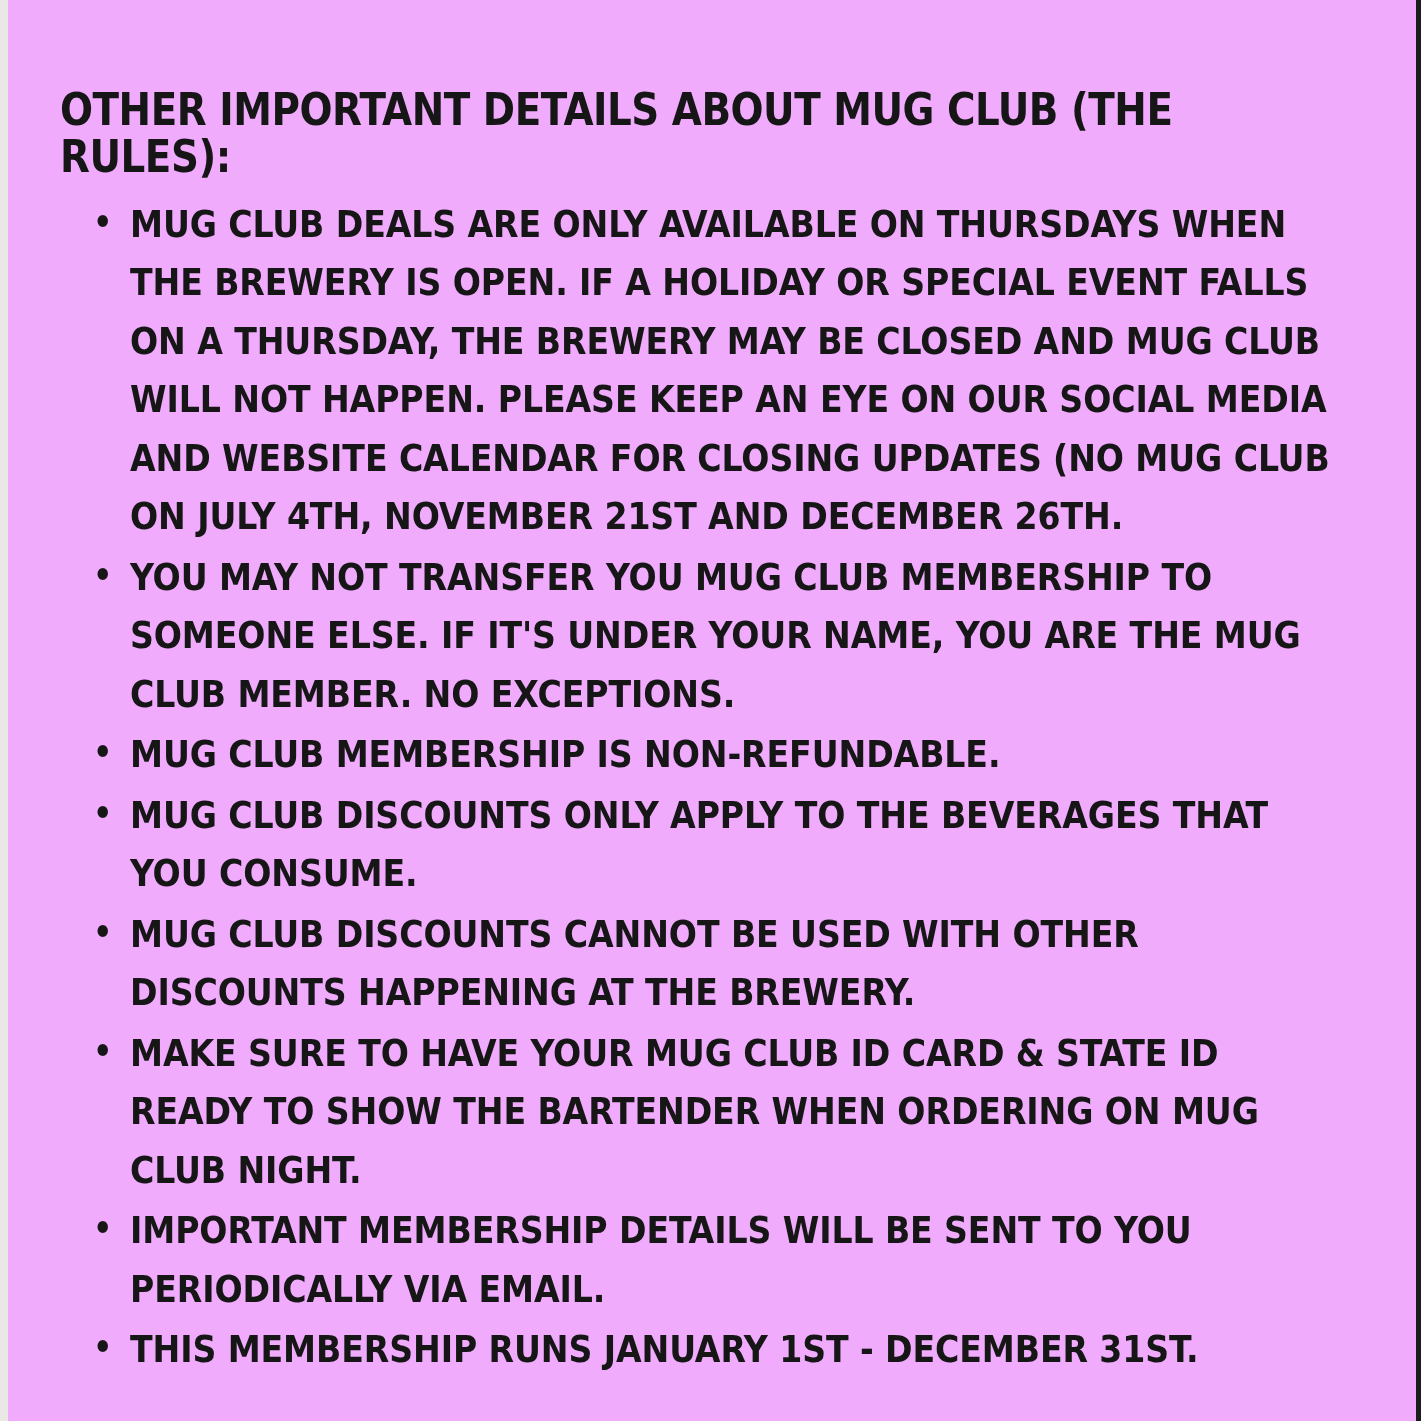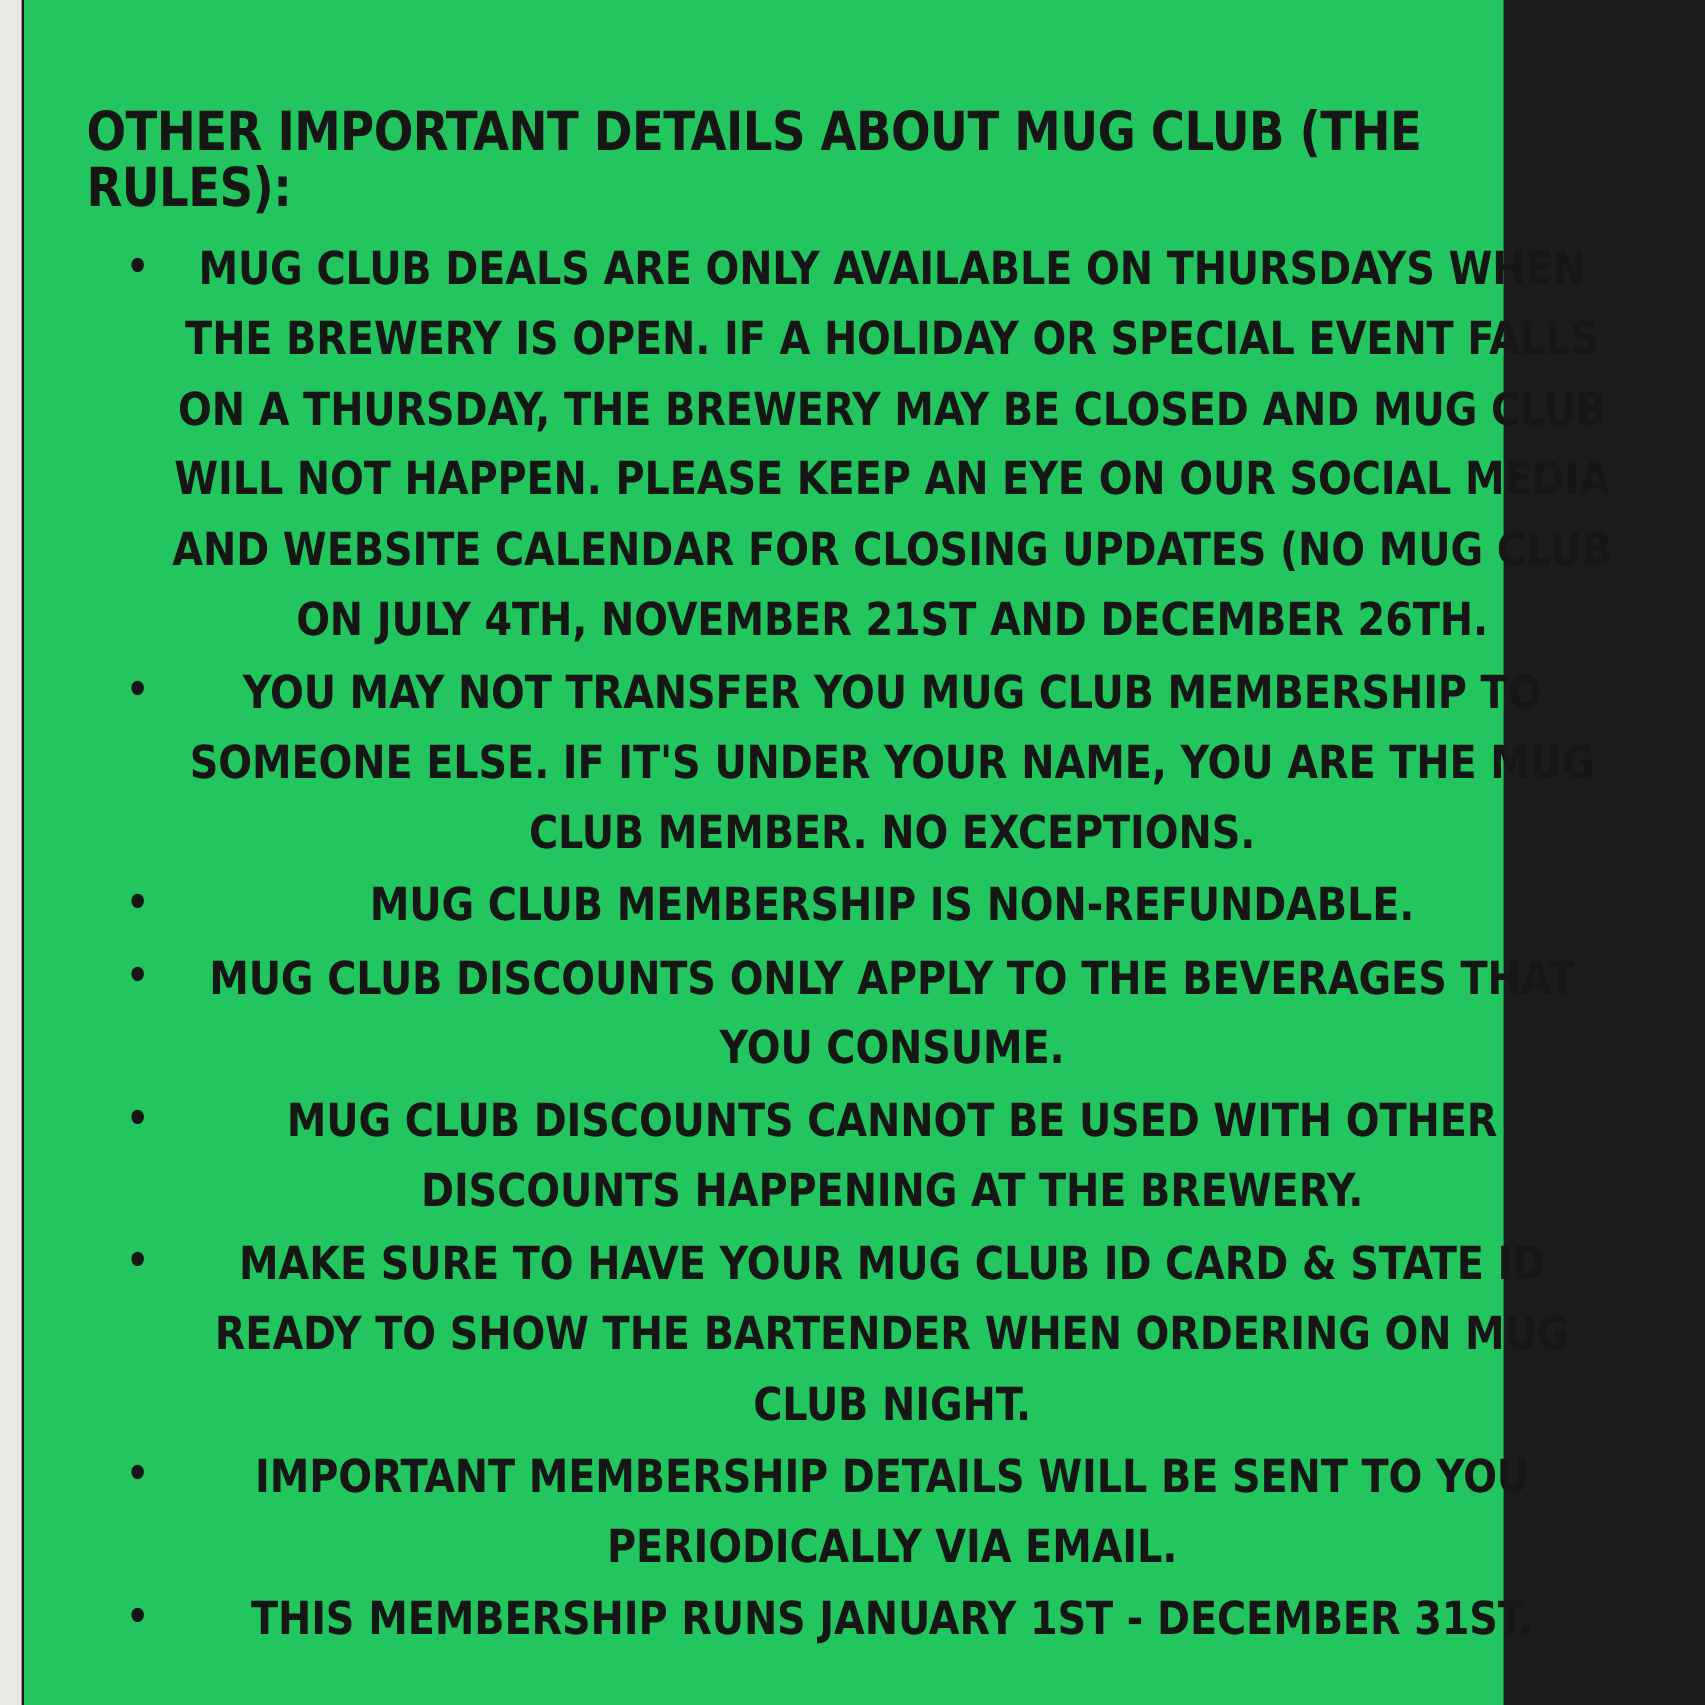--- a/index.html
+++ b/index.html
@@ -8,25 +8,25 @@
   }
   body {
     width: 1421px;
     height: 1421px;
     background: #1c1c1c;
     font-family: "DejaVu Sans Condensed", "Liberation Sans Narrow", "Liberation Sans", sans-serif;
     overflow: hidden;
   }
   .page {
     position: absolute;
-    left: 20px;
+    left: 8px;
     top: 0;
-    width: 1233px;
+    width: 1408px;
     height: 1421px;
-    background: #22c55e;
+    background: #f0abfc;
     box-sizing: border-box;
   }
   .left-rail {
     position: absolute;
     left: 0;
     top: 0;
     width: 22px;
     height: 1421px;
     background: #e9e8e4;
   }
@@ -53,21 +53,20 @@
     color: #161616;
     text-transform: uppercase;
     font-stretch: condensed;
     transform: scaleX(0.96);
     transform-origin: left center;
   }
   ul.rules {
     margin: 0;
     padding: 0 0 0 70px;
     list-style: none;
-    text-align: center;
   }
   ul.rules > li {
     position: relative;
     font-size: 38px;
     line-height: 1.54;
     font-weight: 700;
     color: #161616;
     text-transform: uppercase;
     letter-spacing: -0.1px;
     margin-bottom: 2px;

